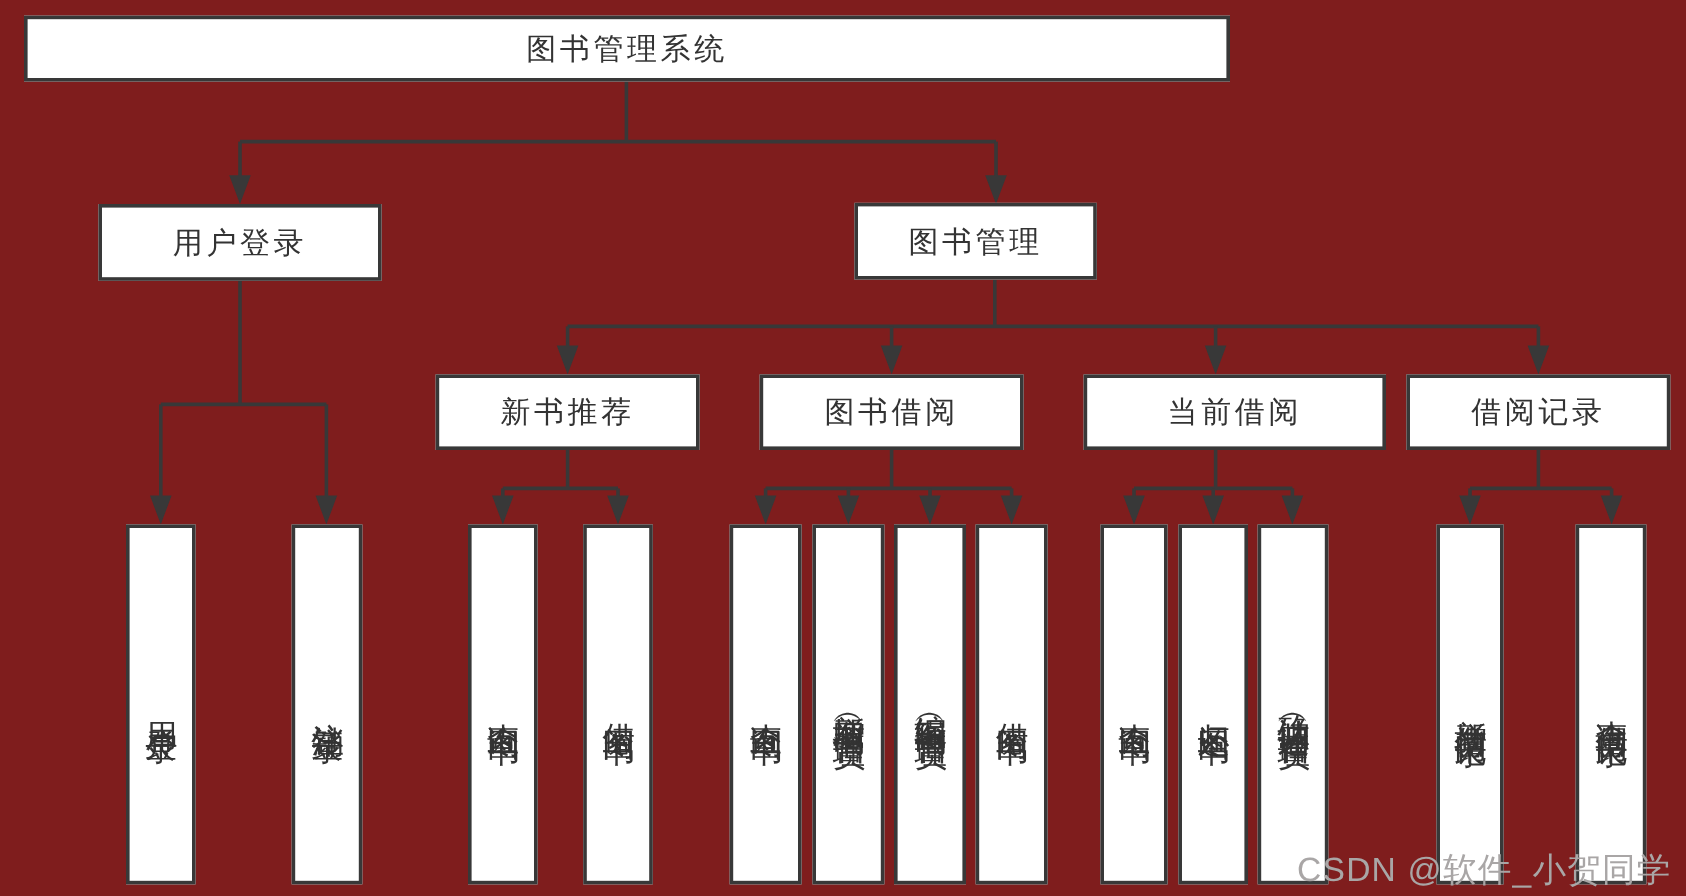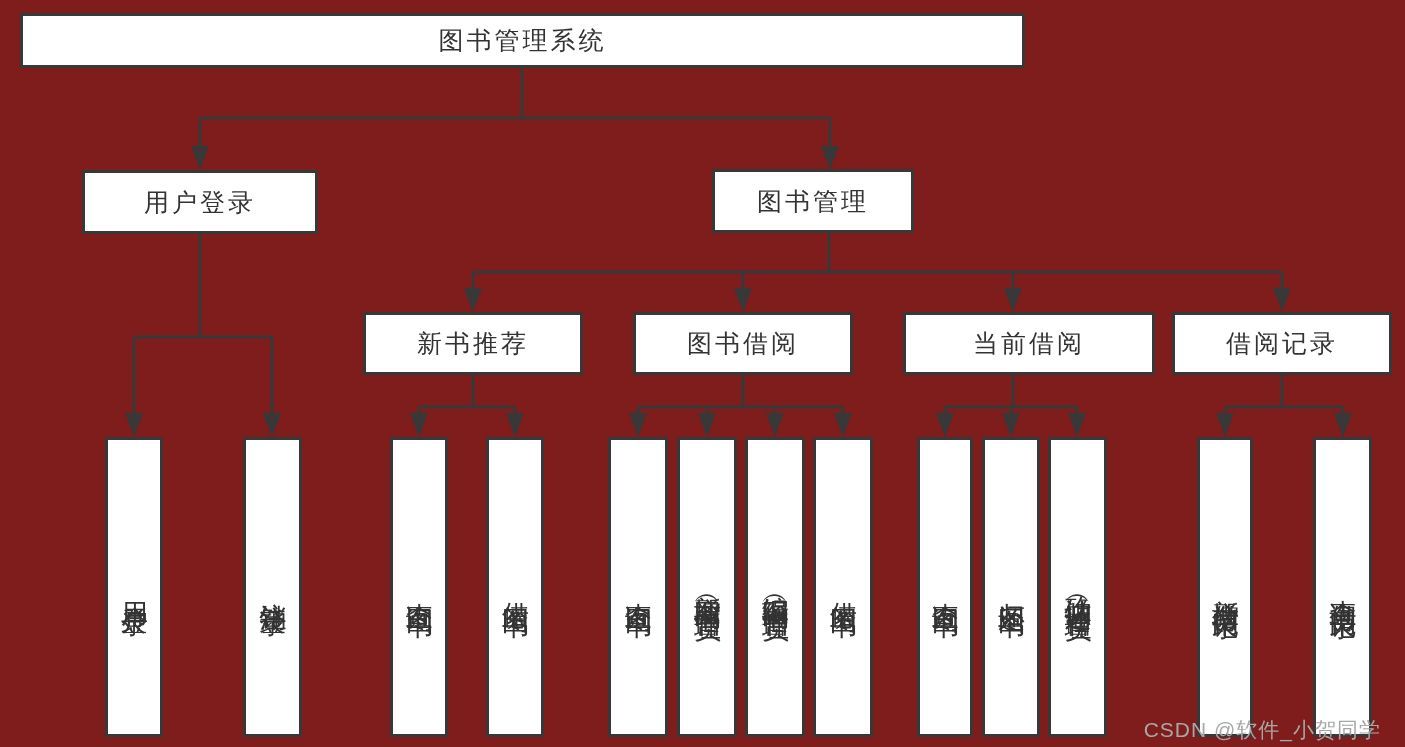--- a/index.html
+++ b/index.html
@@ -29,23 +29,23 @@
   .vbox .vlabel{
     writing-mode:vertical-rl;
     text-orientation:mixed;
     font-size:27px;
     letter-spacing:3px;
     line-height:1;
     color:#333333;
   }
   .watermark{
     position:absolute;
-    right:24px;
+    right:12px;
     bottom:3px;
-    font-size:21px;
+    font-size:28px;
     color:#a9a6a6;
     letter-spacing:1px;
     z-index:2;
     white-space:nowrap;
   }
 </style>
 </head>
 <body>
 
 <div class="canvas">

